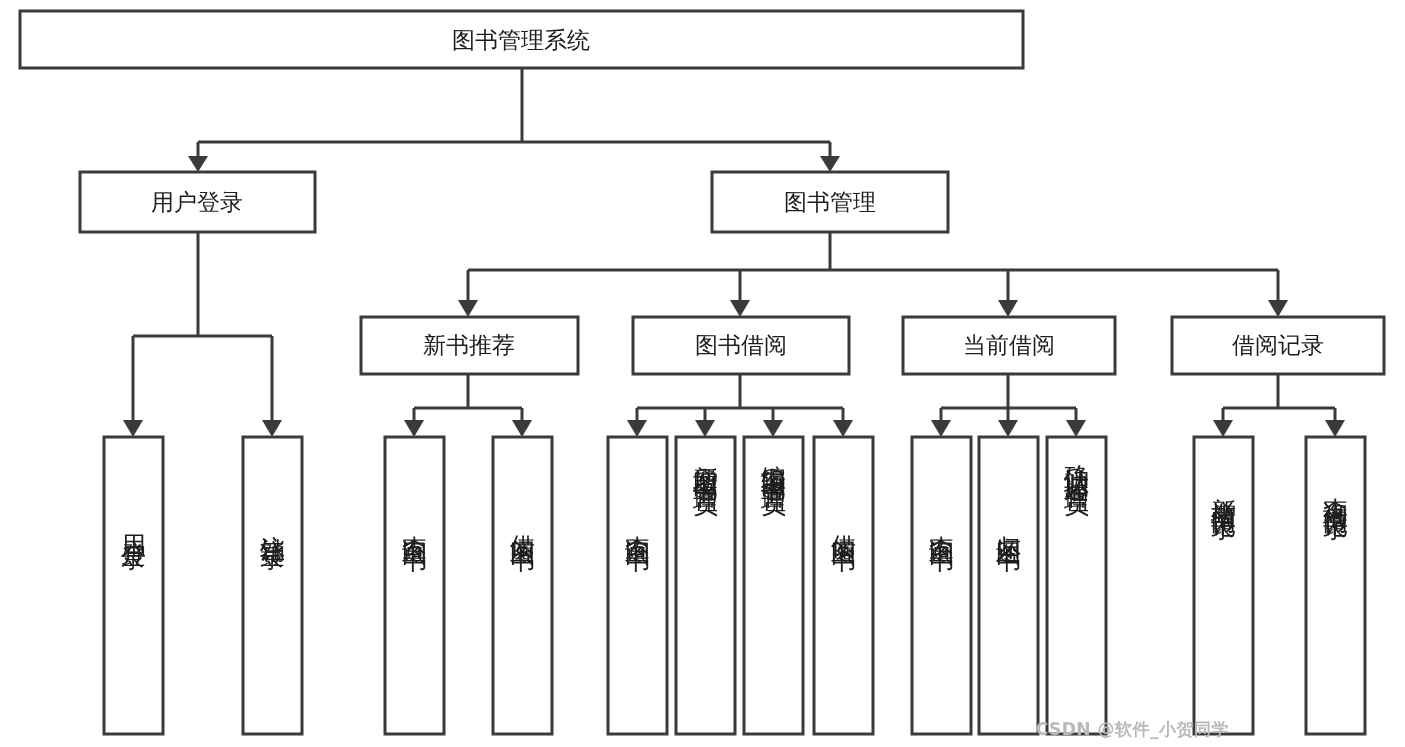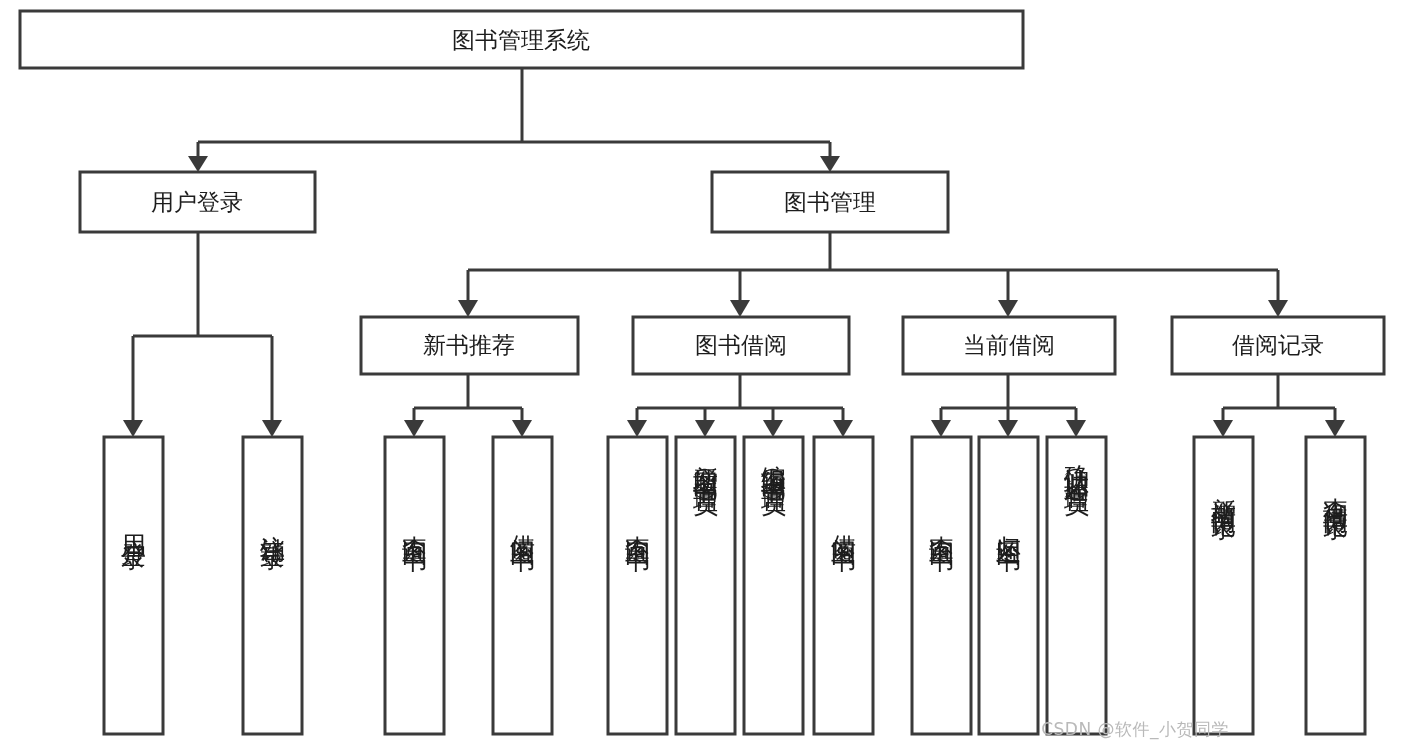--- a/index.html
+++ b/index.html
@@ -68,20 +68,21 @@
   }
   #watermark {
     position: absolute;
     right: 8px;
     bottom: 6px;
     font-family: "DejaVu Sans", "Liberation Sans", sans-serif;
     font-size: 17px;
     color: #b9b9b9;
     letter-spacing: 0.5px;
     white-space: nowrap;
+    font-weight: bold;
   }
 </style>
 </head>
 <body>
 
 <div id="diagram-root">
 
   <svg class="flow" viewBox="0 0 1405 747" xmlns="http://www.w3.org/2000/svg">
 
     <g>

